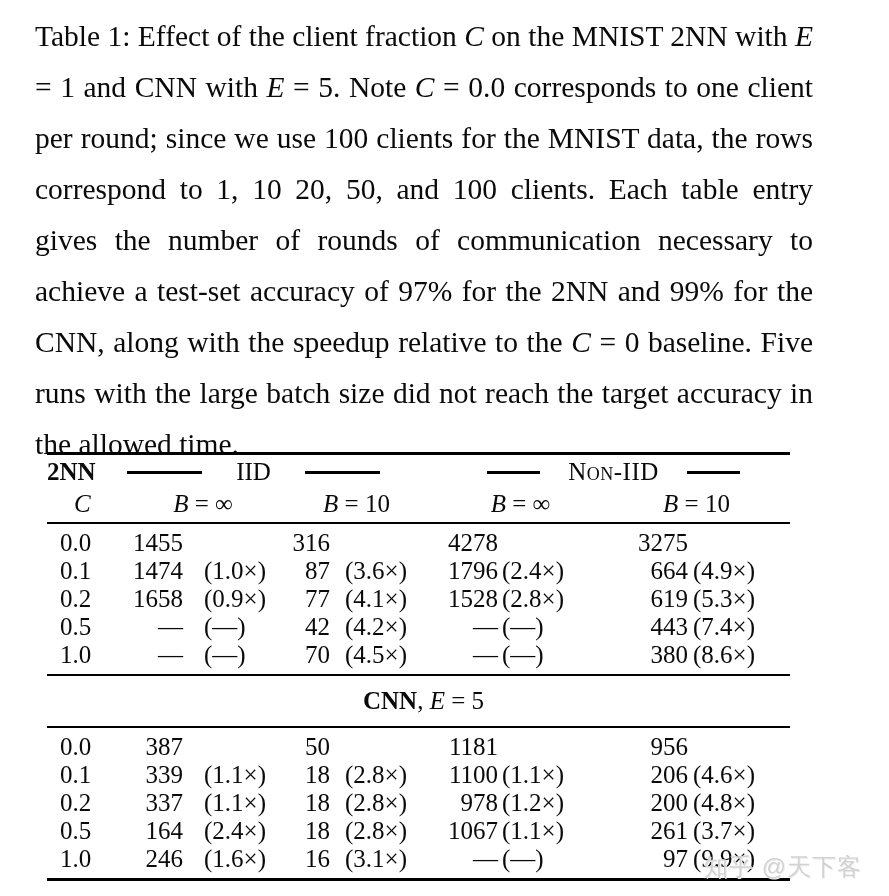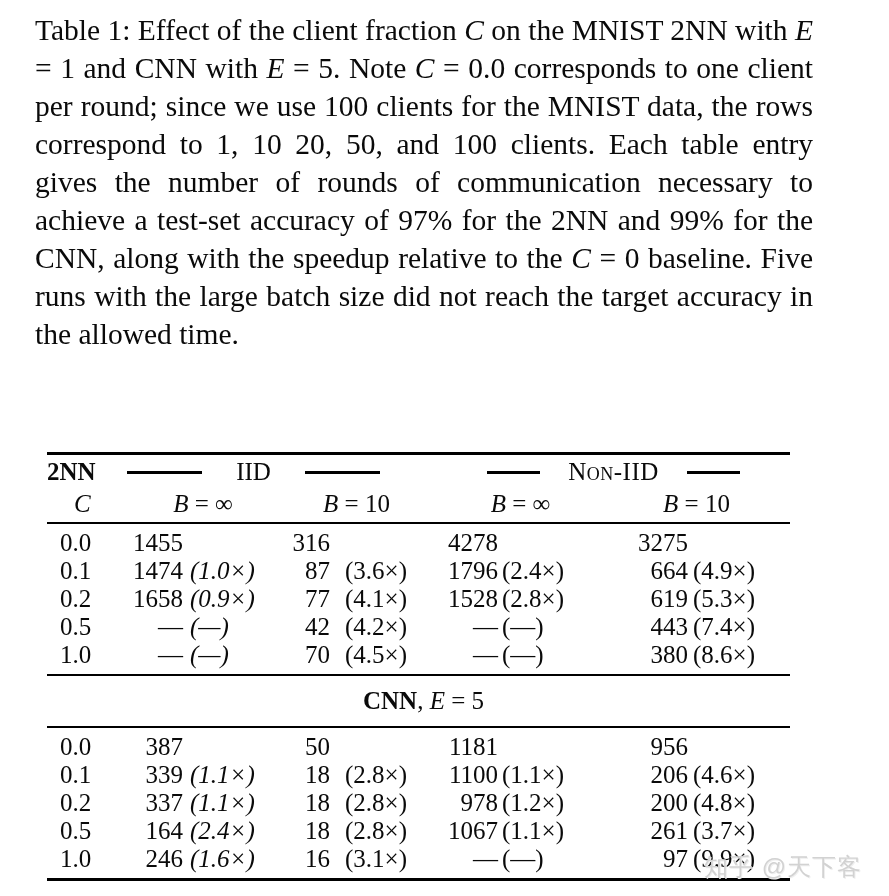--- a/index.html
+++ b/index.html
@@ -7,21 +7,21 @@
   body {
     position: relative;
     font-family: "Liberation Serif", "DejaVu Serif", serif;
     color: #0a0a0a;
   }
 
   
   .caption {
     position: absolute;
     left: 35px; top: 11px; width: 778px;
-    font-size: 29.5px; line-height: 38px;
+    font-size: 29.5px; line-height: 51px;
     text-align: justify;
     color: #0a0a0a;
   }
   .mi { font-style: italic; }
 
   
   .ptable-wrap { position: absolute; left: 47px; top: 452px; width: 743px; }
   table.ptable {
     width: 743px;
     border-collapse: collapse;
@@ -60,21 +60,21 @@
 
   
   td { padding: 0; height: 25px; vertical-align: middle; white-space: nowrap; }
   td.c-col { text-align: left; padding-left: 13px; }
   .num { display: inline-block; text-align: right; }
   .d2 .num { width: 88px; }
   .d3 .num { width: 75px; }
   .d4 .num { width: 88px; }
   .d5 .num { width: 113px; }
   .spd { display: inline-block; }
-  .d2 .spd { margin-left: 7px; font-style: italic; }
+  .d2 .spd { margin-left: 21px; }
   .d3 .spd { margin-left: 15px; }
   .d4 .spd { margin-left: 4px; }
   .d5 .spd { margin-left: 5px; text-align: center; }
 
   tbody.sec td { height: 25px; }
   tbody.sec tr:first-child td { padding-top: 5px; }
   tbody.sec tr:last-child td  { padding-bottom: 5px; }
   tbody.sec1 tr:last-child td { border-bottom: 2px solid #000; }
 
   

